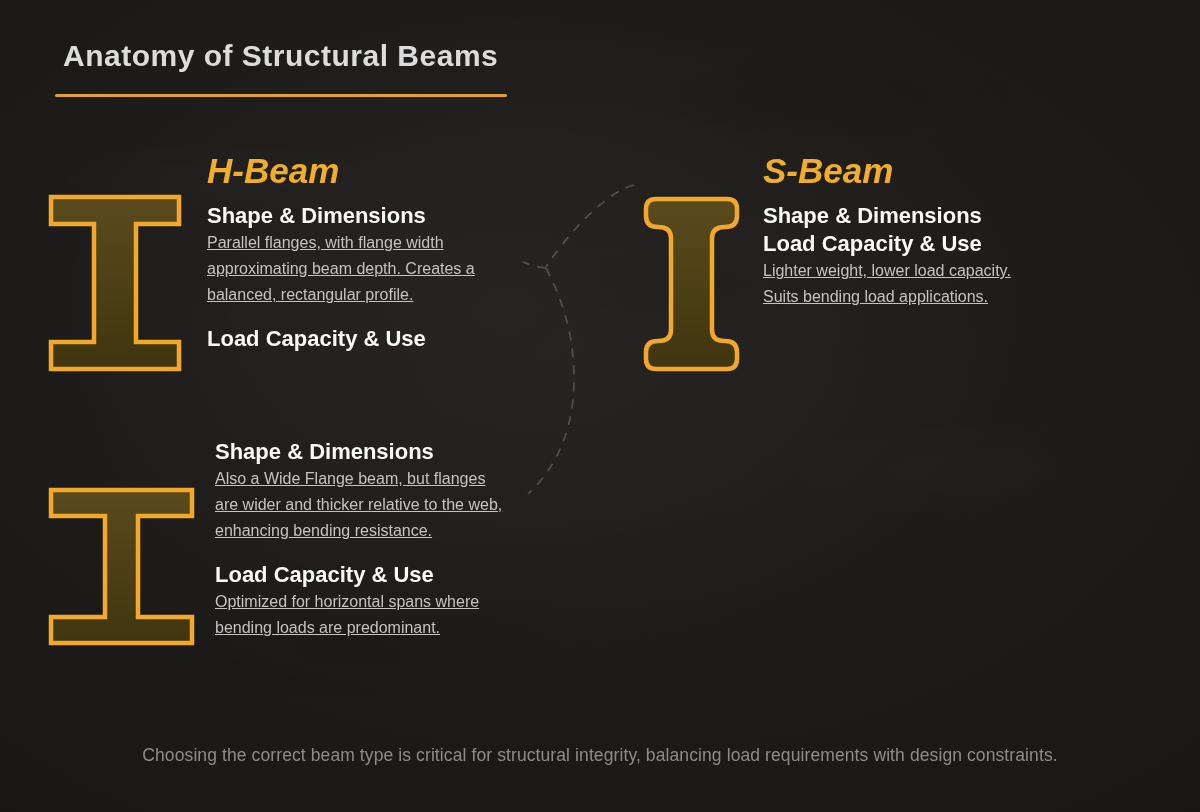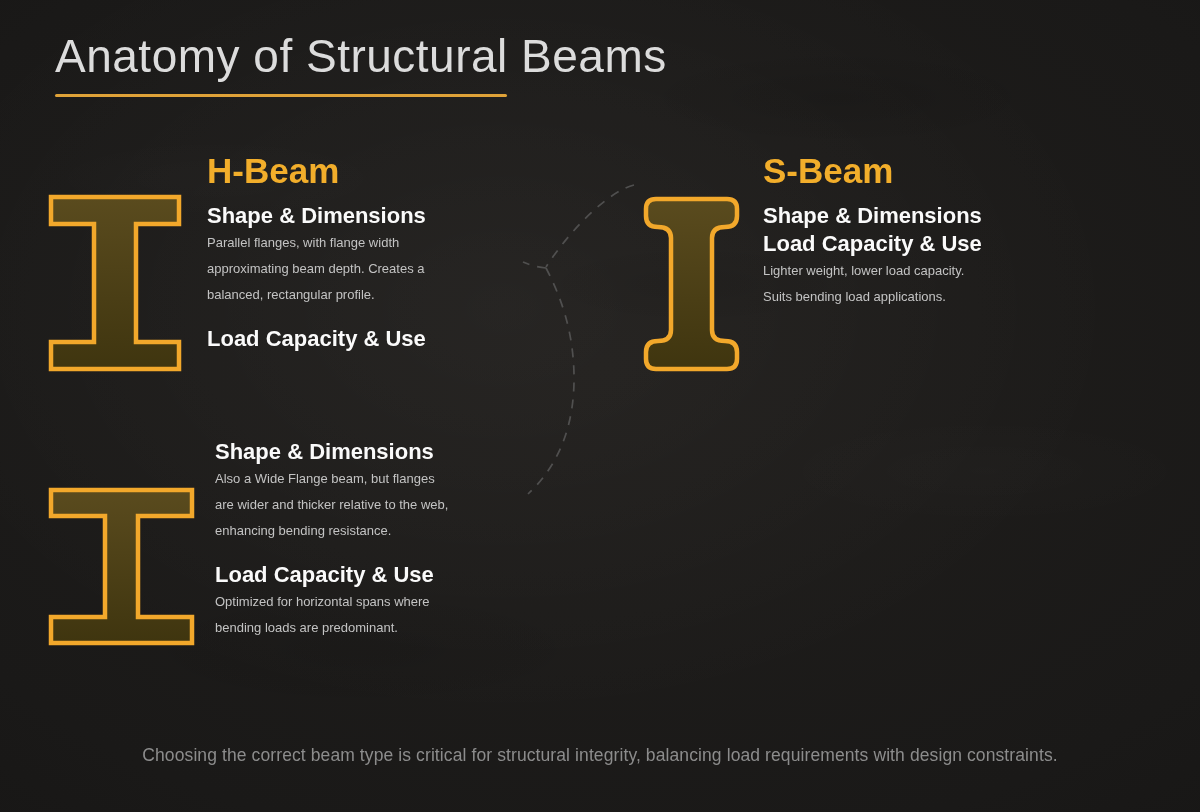--- a/index.html
+++ b/index.html
@@ -14,43 +14,43 @@
   .canvas::before{
     content:"";position:absolute;inset:0;pointer-events:none;
     background:
       radial-gradient(260px 60px at 18% 22%, rgba(255,255,255,0.012), transparent 70%),
       radial-gradient(300px 70px at 70% 12%, rgba(0,0,0,0.10), transparent 70%),
       radial-gradient(320px 80px at 82% 58%, rgba(255,255,255,0.01), transparent 70%),
       radial-gradient(360px 90px at 30% 80%, rgba(0,0,0,0.08), transparent 70%),
       radial-gradient(240px 60px at 58% 35%, rgba(0,0,0,0.07), transparent 70%);
   }
   .page-title{
-    position:absolute;left:55px;top:31px;margin:0;
-    font-size:46px;font-weight:400;color:#dcdcdc;letter-spacing:.5px;line-height:1.1;
+    position:absolute;left:55px;top:31px;margin:8px;
+    font-size:30px;font-weight:700;color:#dcdcdc;letter-spacing:.5px;line-height:1.1;
   }
   .title-underline{
     position:absolute;left:55px;top:94px;width:452px;height:3px;
     background:#dfa238;border-radius:2px;
   }
   .icon{position:absolute;}
   .icon-h{left:48px;top:194px;}
   .icon-s{left:643px;top:196px;}
   .icon-w{left:48px;top:487px;}
   .col{position:absolute;}
   .col-h{left:207px;top:150px;width:348px;}
   .col-s{left:763px;top:150px;width:400px;}
   .col-w{left:215px;top:438px;width:400px;}
   .beam-title{
-    margin:0 0 11px 0;font-size:35px;line-height:1.18;font-weight:700;color:#f2ae2b;
+    margin:0 0 11px 0;font-size:35px;line-height:1.18;font-weight:700;color:#f2ae2b;font-style:italic;
   }
   .block-heading{
     margin:0;font-size:22px;line-height:28px;font-weight:700;color:#fafafa;
   }
   .block-text{
-    margin:0;font-size:13px;line-height:26px;color:#c3c3c3;white-space:pre-line;
+    margin:0;font-size:16px;line-height:26px;color:#c3c3c3;white-space:pre-line;text-decoration:underline;
   }
   .block-text + .block-heading{margin-top:17px;}
   .footer-note{
     position:absolute;left:0;right:0;top:745px;margin:0;text-align:center;
     font-size:17.5px;color:#8c8c8c;letter-spacing:.1px;
   }
   .connector{position:absolute;left:0;top:0;pointer-events:none;}
 </style>
 </head>
 <body>

